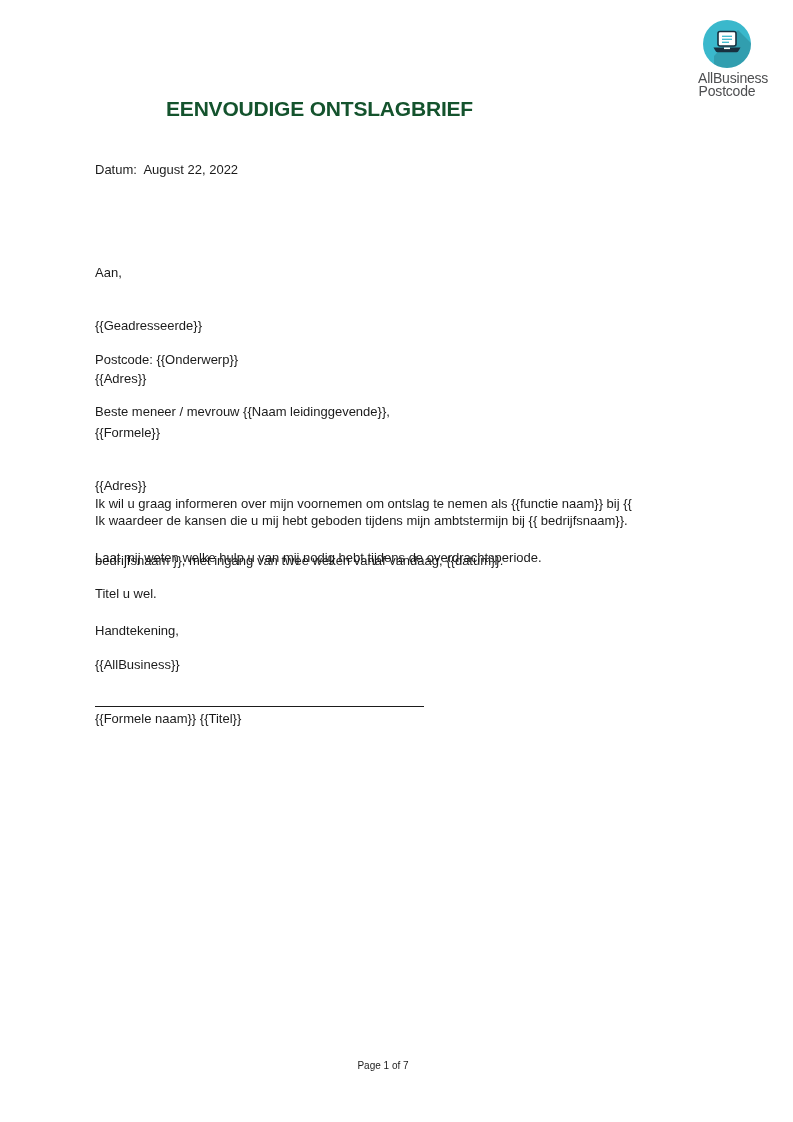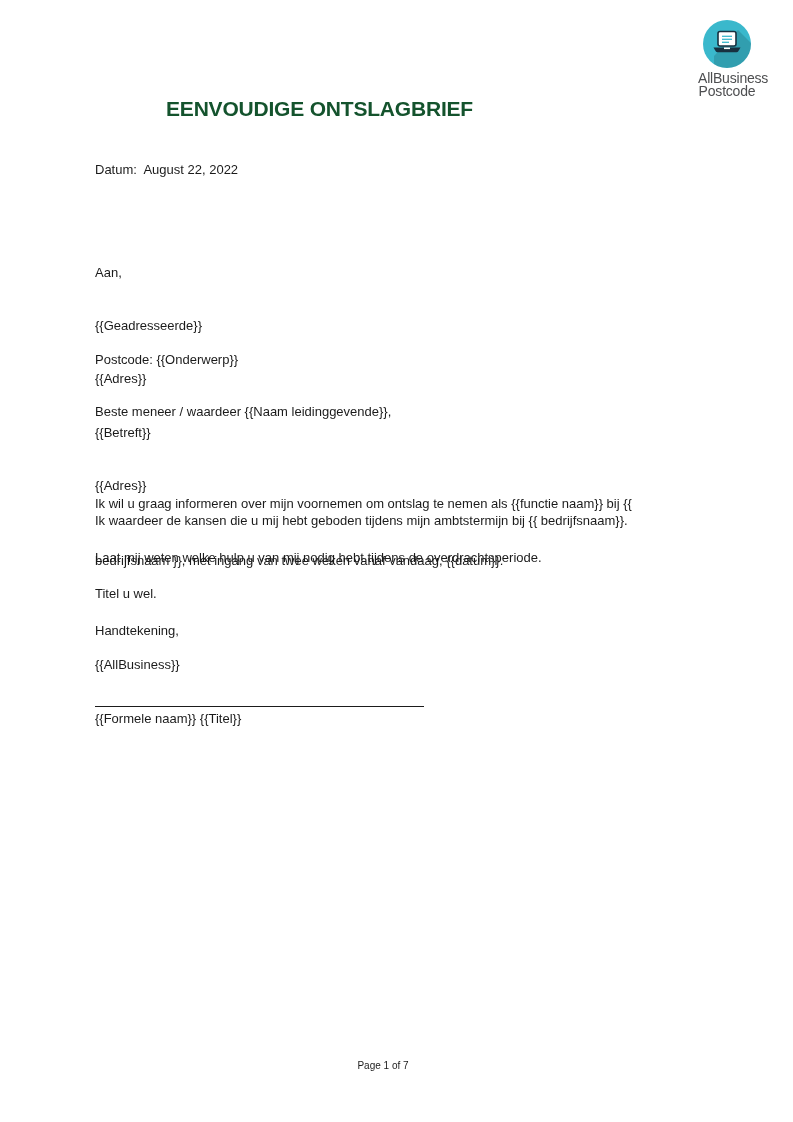--- a/index.html
+++ b/index.html
@@ -99,27 +99,27 @@
   </div>
 
   <div class="doc-title">EENVOUDIGE ONTSLAGBRIEF</div>
 
   <div class="tblock" style="top:161px">Datum:  August 22, 2022</div>
 
   <div class="tblock" style="top:228px">
     <div>Aan,</div>
     <div>{{Geadresseerde}}</div>
     <div>{{Adres}}</div>
-    <div>{{Betreft}}</div>
+    <div>{{Formele}}</div>
     <div>{{Adres}}</div>
   </div>
 
   <div class="tblock" style="top:351px">Postcode: {{Onderwerp}}</div>
 
-  <div class="tblock" style="top:403px">Beste meneer / waardeer {{Naam leidinggevende}},</div>
+  <div class="tblock" style="top:403px">Beste meneer / mevrouw {{Naam leidinggevende}},</div>
 
   <div class="tblock" style="top:457px">
     <div class="para-line">Ik wil u graag informeren over mijn voornemen om ontslag te nemen als {{functie naam}} bij {{</div>
     <div class="para-line">bedrijfsnaam }}, met ingang van twee weken vanaf vandaag, {{datum}}.</div>
   </div>
 
   <div class="tblock" style="top:512px">Ik waardeer de kansen die u mij hebt geboden tijdens mijn ambtstermijn bij {{ bedrijfsnaam}}.</div>
 
   <div class="tblock" style="top:549px">Laat mij weten welke hulp u van mij nodig hebt tijdens de overdrachtsperiode.</div>
 

